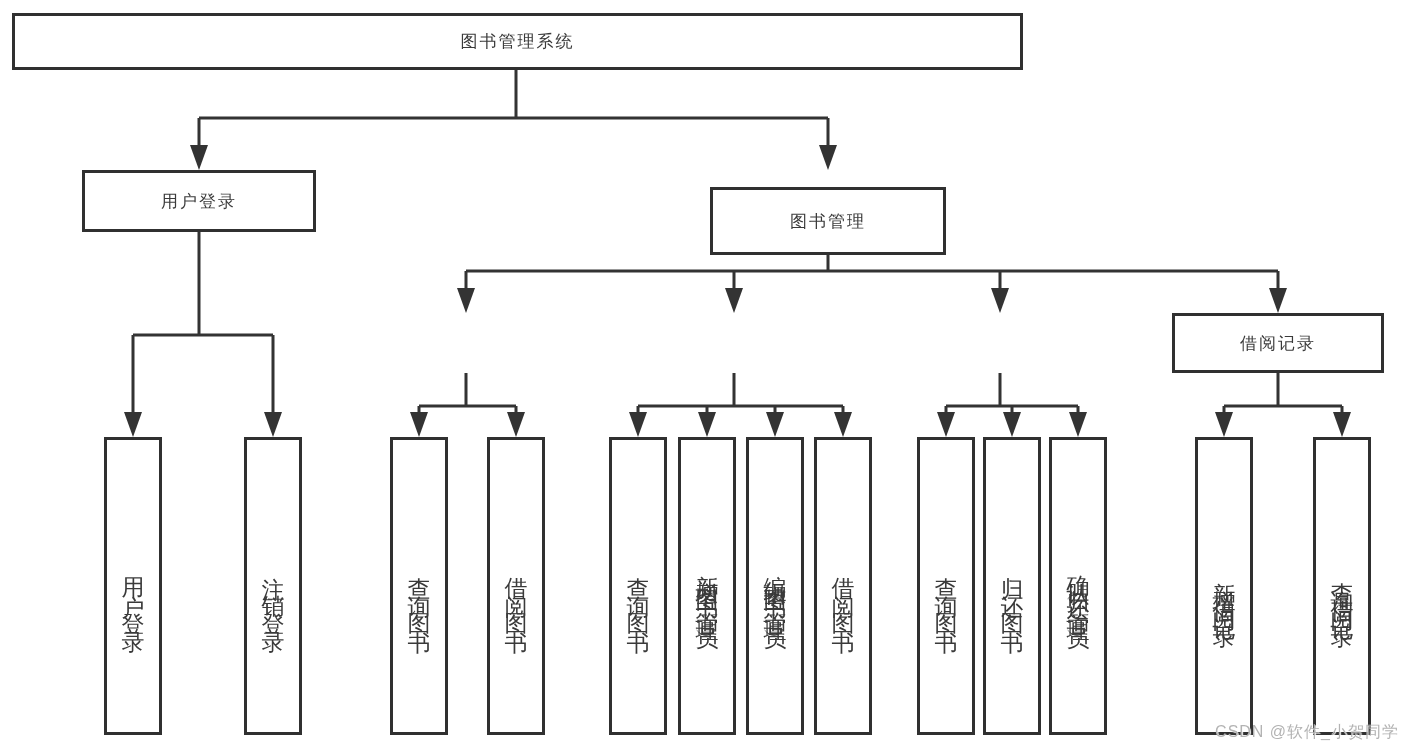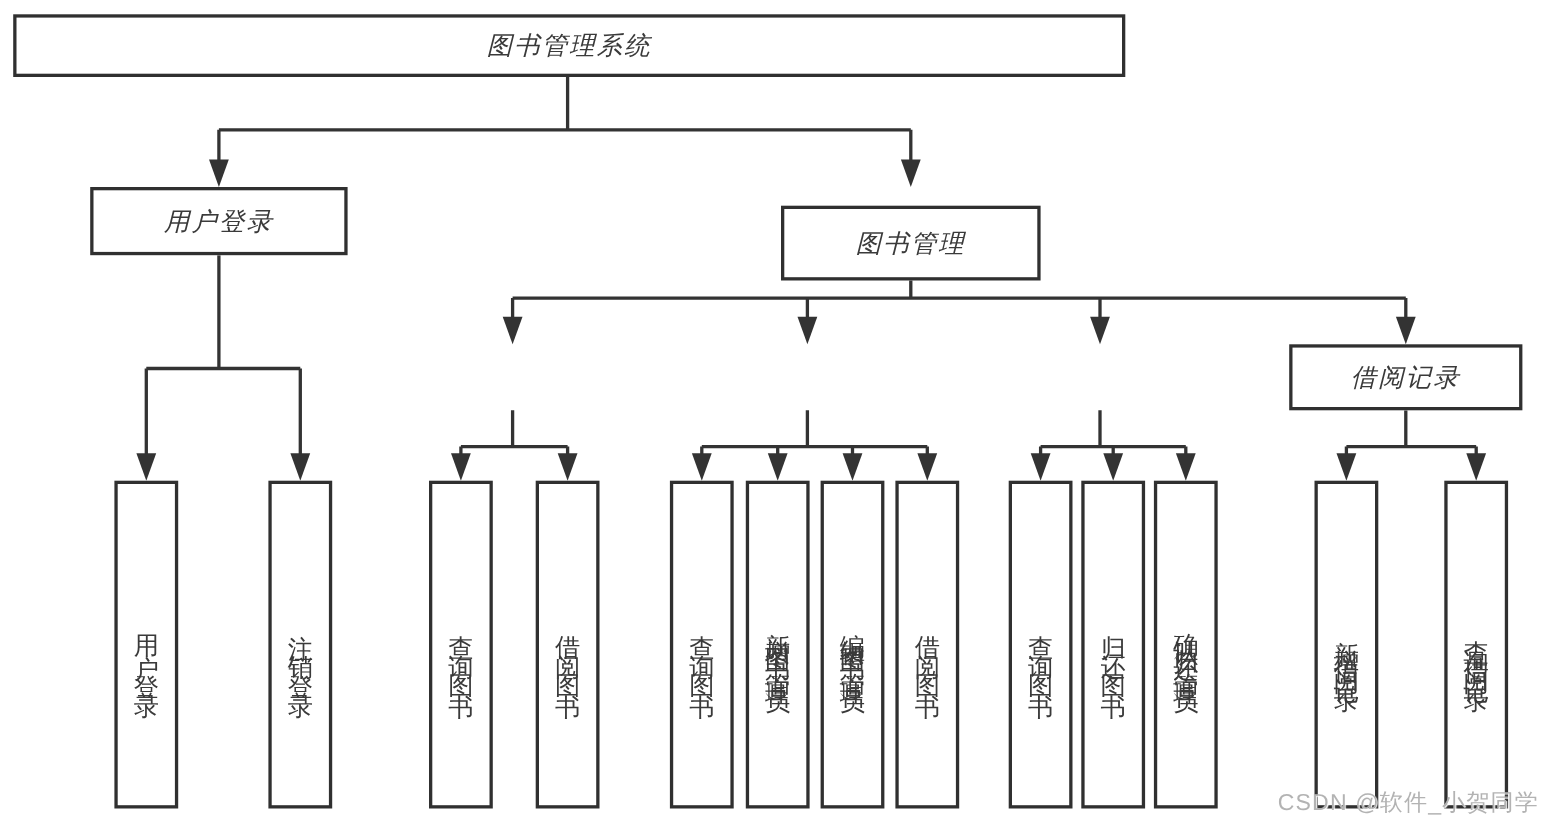--- a/index.html
+++ b/index.html
@@ -14,42 +14,41 @@
   .box{
     position:absolute;
     box-sizing:border-box;
     border:3px solid #303030;
     background:#ffffff;
     display:flex;align-items:center;justify-content:center;
     color:#3a3a3a;
     z-index:1;
   }
   .h-label{
-    font-size:23px;
+    font-size:17px;
     letter-spacing:2px;
     white-space:nowrap;
     line-height:1;
-    font-style:italic;
   }
   .leaf{width:58px;height:298px;}
   .vtext{
     writing-mode:vertical-rl;
     text-orientation:mixed;
     font-size:23px;
     line-height:1;
     white-space:nowrap;
   }
   .len4{letter-spacing:.78em;margin-bottom:-.78em;}
   .len6{letter-spacing:.38em;margin-bottom:-.38em;}
   .len9{letter-spacing:.32em;margin-bottom:-.32em;}
   #watermark{
     position:absolute;
     right:6px;bottom:4px;
     z-index:2;
-    font-size:21px;
+    font-size:16px;
     letter-spacing:1px;
     color:#b3b3b3;
     text-shadow:1px 1px 1px #ffffff;
     white-space:nowrap;
   }
 </style>
 </head>
 <body>
 
 <div id="stage">

